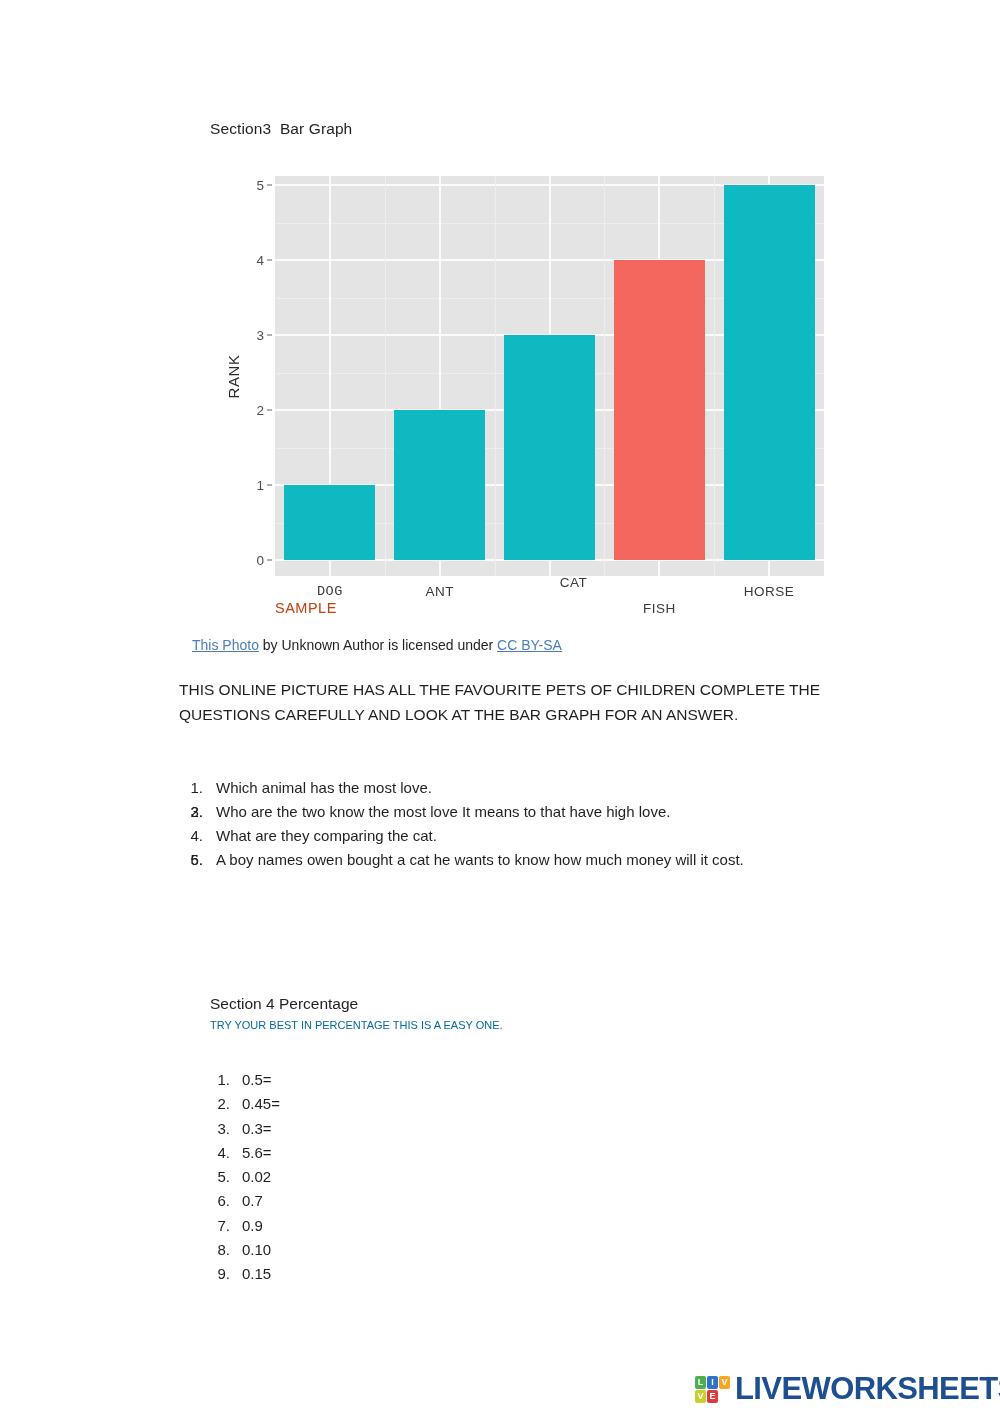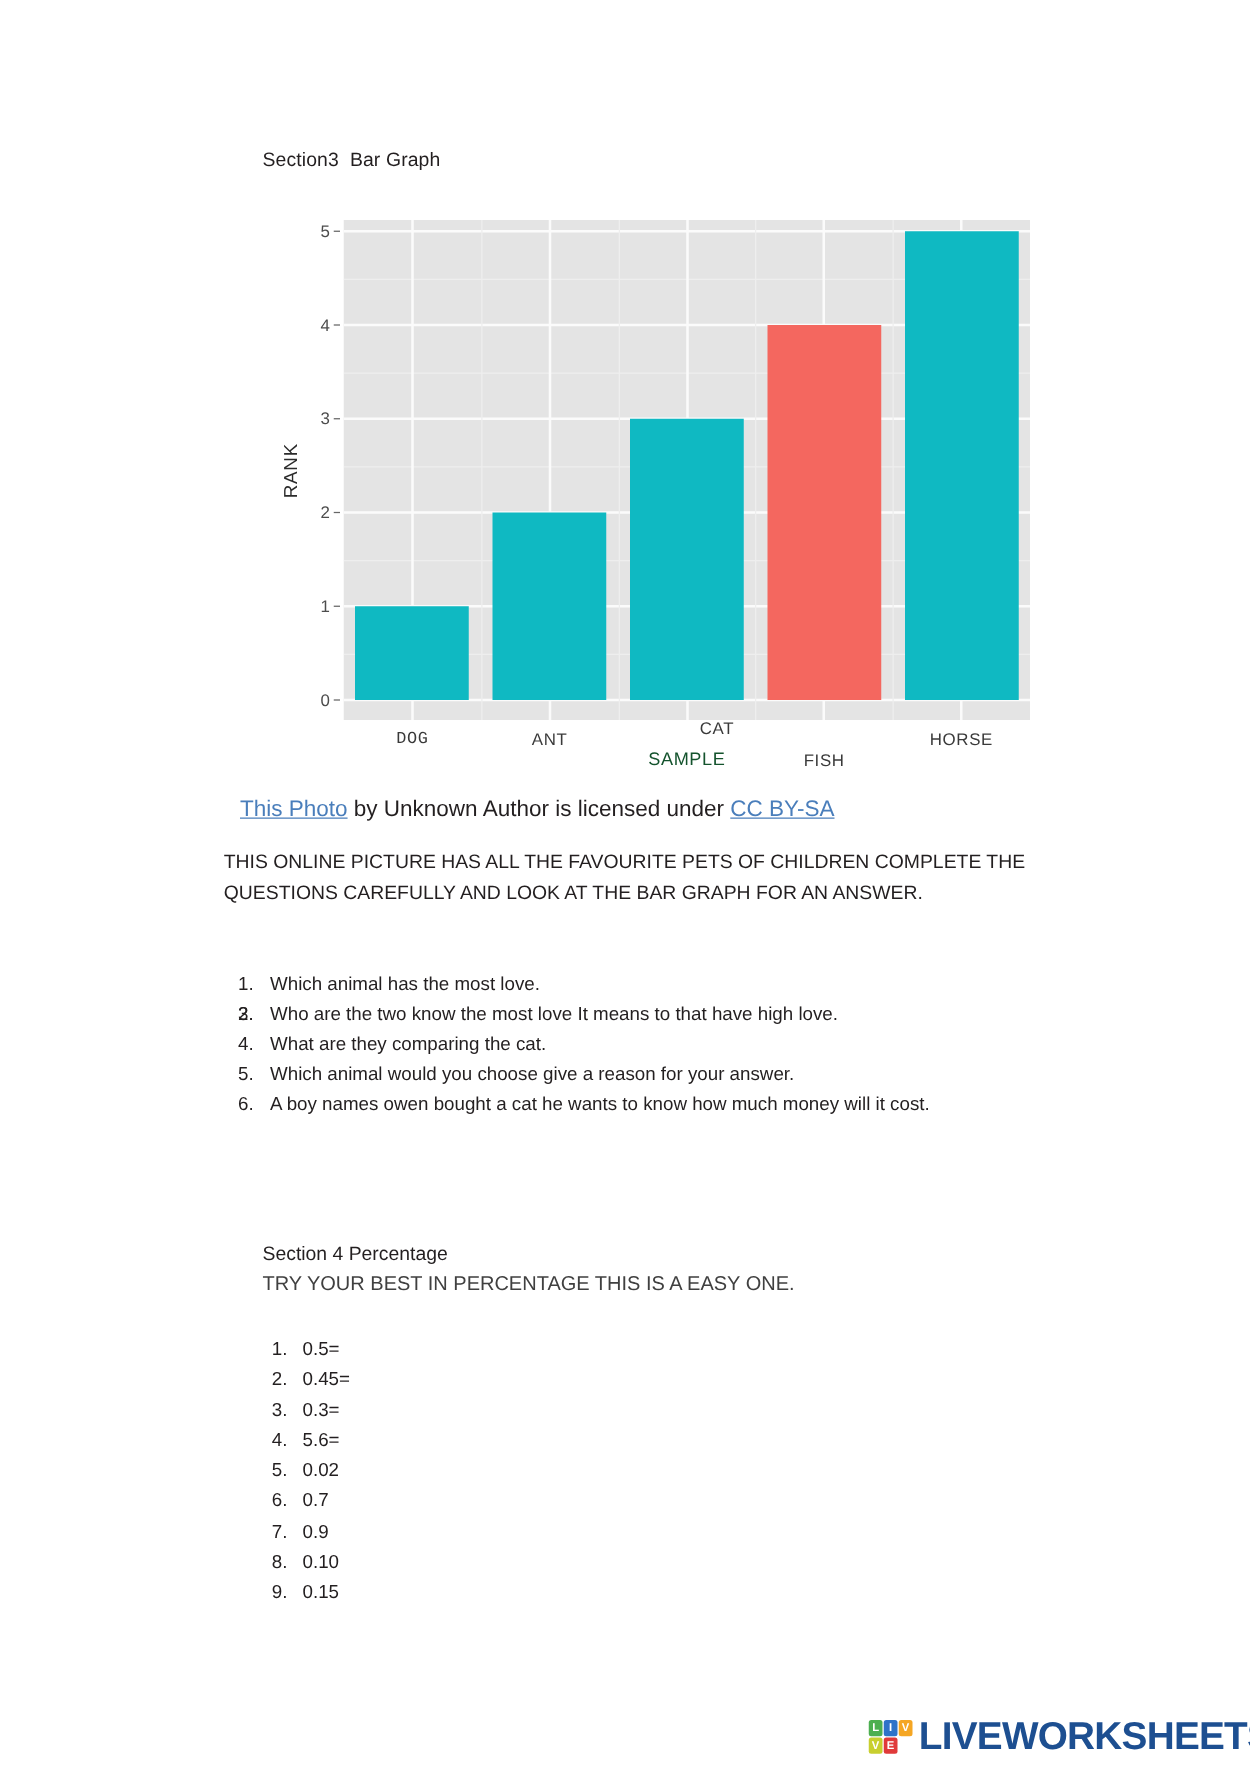--- a/index.html
+++ b/index.html
@@ -135,32 +135,32 @@
     font-size: 13.5px;
     letter-spacing: 0.5px;
     color: #3a3a3a;
     white-space: nowrap;
   }
   .chart-xlabel {
     position: absolute;
     left: 69px;
     top: 424px;
     width: 549px;
-    text-align: center;
+    text-align: left;
     font-size: 14.5px;
     letter-spacing: 0.5px;
-    color: #14532d;
+    color: #c2410c;
   }
 
   
   .attribution {
     position: absolute;
     left: 192px;
     top: 637px;
-    font-size: 18px;
+    font-size: 14px;
     color: #231f20;
     white-space: nowrap;
   }
   .attribution a {
     color: #4a7ebb;
     text-decoration: underline;
   }
 
   
   .intro-paragraph {
@@ -202,22 +202,22 @@
     position: absolute;
     left: 210px;
     top: 995px;
     font-size: 15.5px;
     color: #231f20;
   }
   .section4-sub {
     position: absolute;
     left: 210px;
     top: 1019px;
-    font-size: 16px;
-    color: #404040;
+    font-size: 11px;
+    color: #0369a1;
   }
   .percent-list {
     position: absolute;
     left: 210px;
     top: 1068px;
     width: 300px;
     margin: 0;
     padding: 0;
     list-style: none;
   }
@@ -358,21 +358,21 @@
 
 <div class="attribution"><a href="#">This Photo</a><span> by Unknown Author is licensed under </span><a href="#">CC BY-SA</a></div>
 
 <div class="intro-paragraph">THIS ONLINE PICTURE HAS ALL THE FAVOURITE PETS OF CHILDREN COMPLETE THE QUESTIONS CAREFULLY AND LOOK AT THE BAR GRAPH FOR AN ANSWER.</div>
 
 <ol class="questions-list" id="questions-list">
     <li><span class="q-num">1.</span><span>Which animal has the most love.</span></li>
     <li><span class="q-num">2.</span></li>
     <li><span class="q-num">3.</span><span>Who are the two know the most love It means to that have high love.</span></li>
     <li><span class="q-num">4.</span><span>What are they comparing the cat.</span></li>
-    <li><span class="q-num">5.</span><span>Which animal would you choose give a reason for your answer.</span></li>
+    <li><span class="q-num">5.</span></li>
     <li><span class="q-num">6.</span><span>A boy names owen bought a cat he wants to know how much money will it cost.</span></li>
   </ol>
 
 <div class="section4-heading">Section 4 Percentage</div>
 <div class="section4-sub">TRY YOUR BEST IN PERCENTAGE THIS IS A EASY ONE.</div>
 <ol class="percent-list" id="percent-list">
     <li><span class="q-num">1.</span><span>0.5=</span></li>
     <li><span class="q-num">2.</span><span>0.45=</span></li>
     <li><span class="q-num">3.</span><span>0.3=</span></li>
     <li><span class="q-num">4.</span><span>5.6=</span></li>

